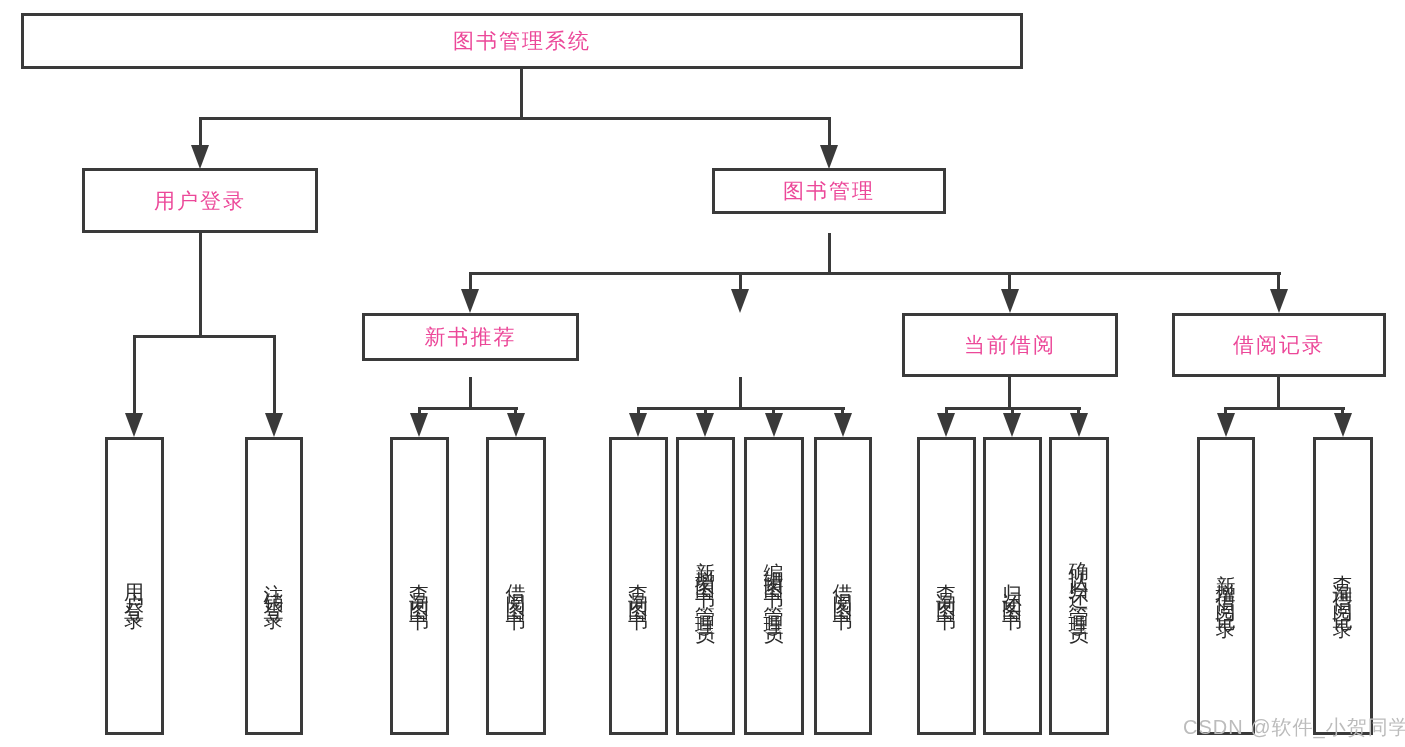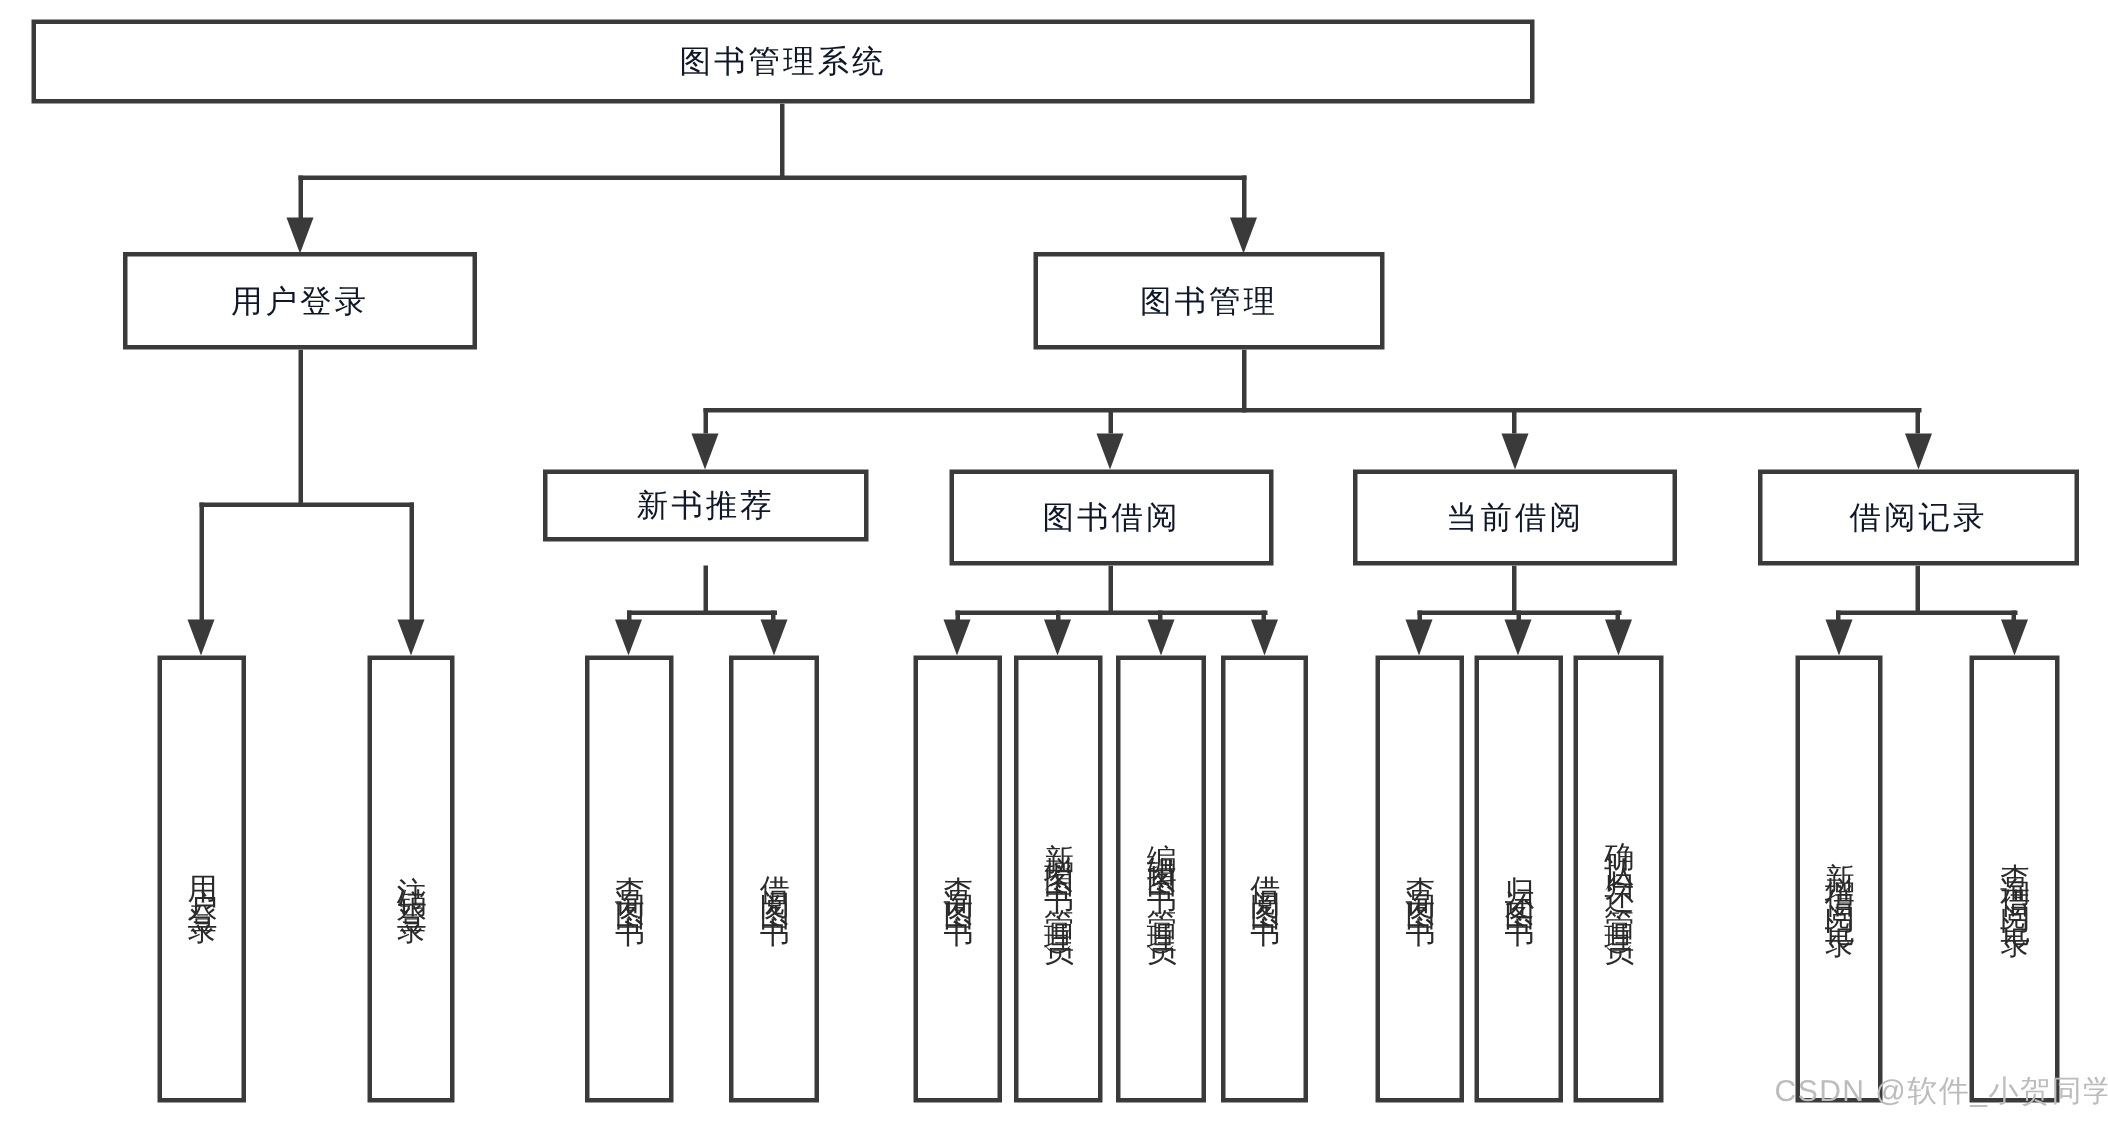--- a/index.html
+++ b/index.html
@@ -21,21 +21,21 @@
     background: #ffffff;
     border: 3px solid #3a3a3a;
     display: flex;
     align-items: center;
     justify-content: center;
     z-index: 2;
   }
   .hlbl {
     font-size: 21px;
     letter-spacing: 2px;
-    color: #0f172a;
+    color: #ec4899;
     white-space: nowrap;
   }
   .vtext {
     writing-mode: vertical-rl;
     text-orientation: mixed;
     font-size: 20px;
     letter-spacing: 9px;
     line-height: 1;
     color: #2a2a2a;
   }
@@ -71,29 +71,26 @@
 
 <div class="stage">
 
   <div class="box" style="left:21px;top:13px;width:1002px;height:56px">
     <span class="hlbl">图书管理系统</span>
   </div>
 
   <div class="box" style="left:82px;top:168px;width:236px;height:65px">
     <span class="hlbl">用户登录</span>
   </div>
-  <div class="box" style="left:689px;top:168px;width:234px;height:65px">
+  <div class="box" style="left:712px;top:168px;width:234px;height:46px">
     <span class="hlbl">图书管理</span>
   </div>
 
   <div class="box" style="left:362px;top:313px;width:217px;height:48px">
     <span class="hlbl">新书推荐</span>
-  </div>
-  <div class="box" style="left:633px;top:313px;width:216px;height:64px">
-    <span class="hlbl">图书借阅</span>
   </div>
   <div class="box" style="left:902px;top:313px;width:216px;height:64px">
     <span class="hlbl">当前借阅</span>
   </div>
   <div class="box" style="left:1172px;top:313px;width:214px;height:64px">
     <span class="hlbl">借阅记录</span>
   </div>
 
   <div class="box" style="left:105px;top:437px;width:59px;height:298px">
     <span class="vtext">用户登录</span>

